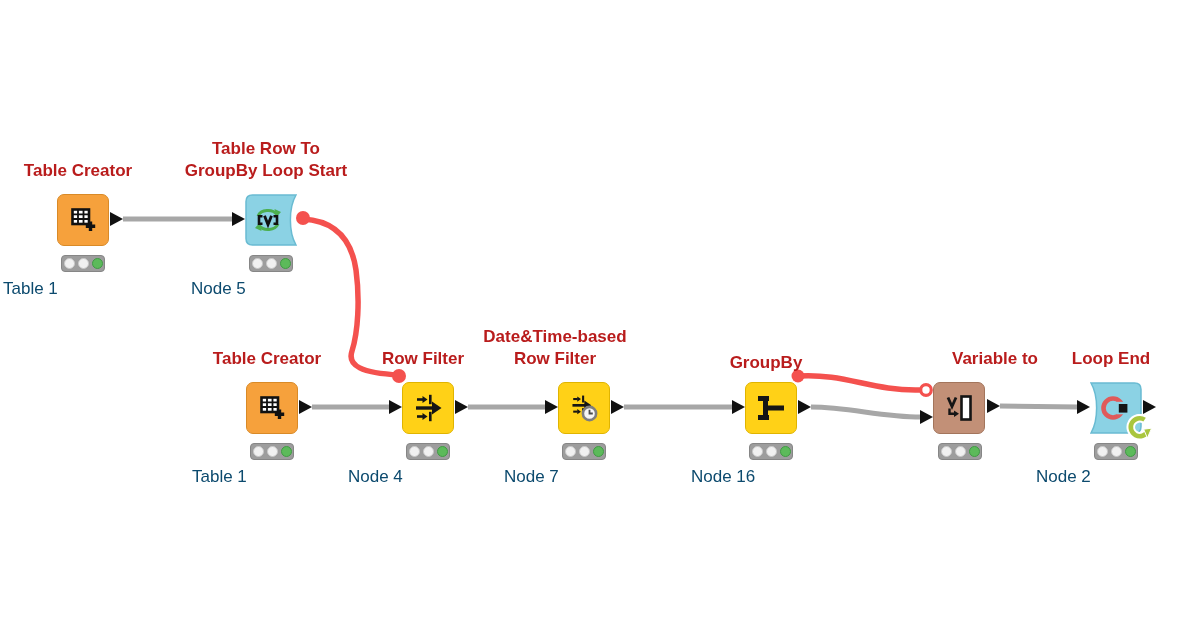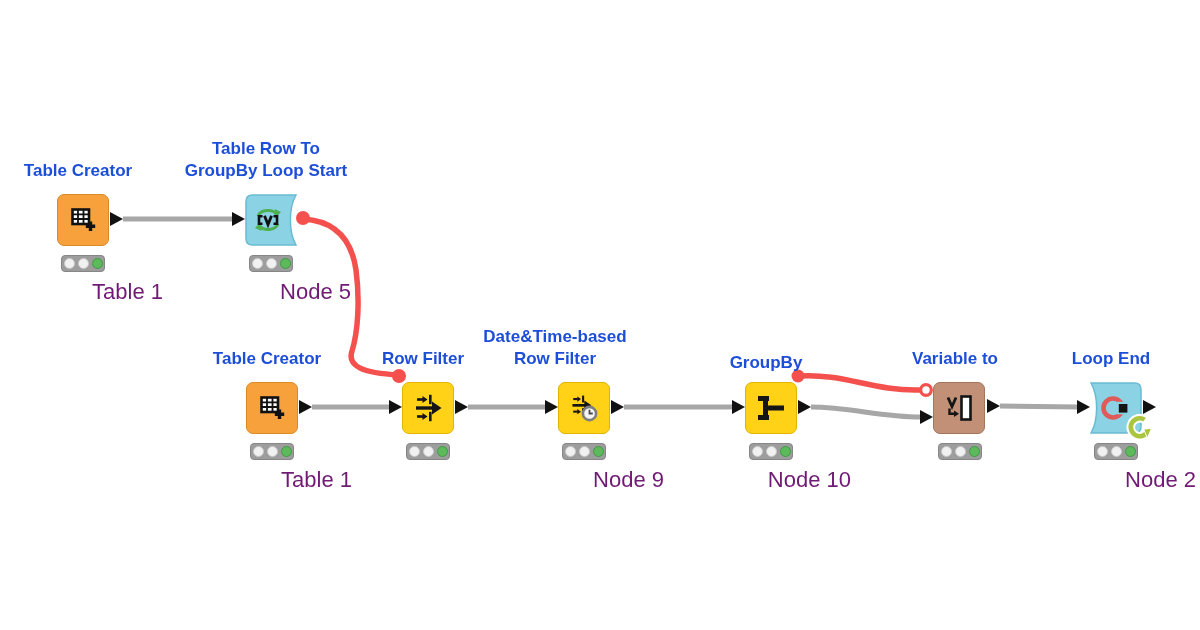--- a/index.html
+++ b/index.html
@@ -3,26 +3,26 @@
 <meta charset="utf-8">
 <style>
   html,body{margin:0;padding:0;background:#fff;}
   #canvas{
     position:relative;width:1200px;height:630px;background:#ffffff;
     font-family:"Liberation Sans","DejaVu Sans",sans-serif;overflow:hidden;
   }
   .wires{position:absolute;left:0;top:0;width:1200px;height:630px;}
   .node-label{
     position:absolute;width:230px;text-align:center;
-    font-weight:700;font-size:17px;line-height:22px;color:#1d4ed8;letter-spacing:0;
+    font-weight:700;font-size:17px;line-height:22px;color:#b91c1c;letter-spacing:0;
   }
   .node-label span{display:block;}
   .node-id{
-    position:absolute;width:160px;text-align:right;
-    font-size:22px;color:#701a75;font-weight:400;
+    position:absolute;width:160px;text-align:left;
+    font-size:17px;color:#0c4a6e;font-weight:400;
   }
   .node-body{
     position:absolute;width:52px;height:52px;box-sizing:border-box;
     display:flex;align-items:center;justify-content:center;border-radius:7px;
   }
   .node-body .shape{position:absolute;left:0;top:0;width:52px;height:52px;}
   .node-body .icon{position:relative;z-index:2;}
   .src {background:#F6A13C;border:1px solid #D98A27;}
   .man {background:#FFD117;border:1px solid #E0B400;}
   .var {background:#C29077;border:1px solid #A3755C;}
@@ -149,20 +149,21 @@
       <line x1="5" y1="24.5" x2="11" y2="24.5" stroke="#151515" stroke-width="2.6"></line>
       <polygon points="10.5,21 10.5,28 15.5,24.5" fill="#151515"></polygon>
       <rect x="17" y="19.8" width="2.6" height="9.4" fill="#151515"></rect>
     </svg>
   </div>
   <div class="traffic" style="left:406px;top:443px">
     <i></i>
       <i></i>
       <i class="on"></i>
   </div>
+  <div class="node-id" style="left:348px;top:467px">Node 4</div>
 
   <div class="node-label" style="left:440px;bottom:260px">
     <span>Date&amp;Time-based</span>
       <span>Row Filter</span>
   </div>
   <div class="node-body man" style="left:558px;top:382px">
     <svg class="icon" width="32" height="32" viewBox="0 0 32 32">
       <g transform="translate(1.5,1.5) scale(0.74)">
         <line x1="4" y1="16" x2="21" y2="16" stroke="#151515" stroke-width="3.6"></line>
         <polygon points="20,9.5 20,22.5 29.5,16" fill="#151515"></polygon>
@@ -175,42 +176,42 @@
       </g>
       <circle cx="21.5" cy="21.5" r="6.6" fill="#f5f5f5" stroke="#7e7e7e" stroke-width="2.6"></circle>
       <path d="M21.5 17.8 V21.5 H24.8" fill="none" stroke="#4a4a4a" stroke-width="1.8"></path>
     </svg>
   </div>
   <div class="traffic" style="left:562px;top:443px">
     <i></i>
       <i></i>
       <i class="on"></i>
   </div>
-  <div class="node-id" style="left:504px;top:467px">Node 9</div>
+  <div class="node-id" style="left:504px;top:467px">Node 7</div>
 
   <div class="node-label" style="left:651px;bottom:256px">
     <span>GroupBy</span>
       <span></span>
   </div>
   <div class="node-body man" style="left:745px;top:382px">
     <svg class="icon" width="26" height="26" viewBox="0 0 26 26">
       <rect x="0" y="1" width="11" height="5" fill="#151515"></rect>
       <rect x="5" y="1" width="5" height="24" fill="#151515"></rect>
       <rect x="0" y="20" width="11" height="5" fill="#151515"></rect>
       <rect x="9" y="10.5" width="17" height="5" fill="#151515"></rect>
     </svg>
   </div>
   <div class="traffic" style="left:749px;top:443px">
     <i></i>
       <i></i>
       <i class="on"></i>
   </div>
-  <div class="node-id" style="left:691px;top:467px">Node 10</div>
-
-  <div class="node-label" style="left:840px;bottom:260px">
+  <div class="node-id" style="left:691px;top:467px">Node 16</div>
+
+  <div class="node-label" style="left:880px;bottom:260px">
     <span>Variable to</span>
   </div>
   <div class="node-body var" style="left:933px;top:382px">
     <svg class="icon" width="32" height="32" viewBox="0 0 32 32">
       <path d="M 5 5.5 L 9 14.5 L 13 5.5" fill="none" stroke="#151515" stroke-width="2.8"></path>
       <path d="M 6.5 16.5 V 21.8 H 11.5" fill="none" stroke="#151515" stroke-width="2.4"></path>
       <polygon points="11,18.6 11,25 16,21.8" fill="#151515"></polygon>
       <rect x="18.5" y="4.5" width="9" height="23" fill="#fff" stroke="#151515" stroke-width="2.6"></rect>
     </svg>
   </div>

